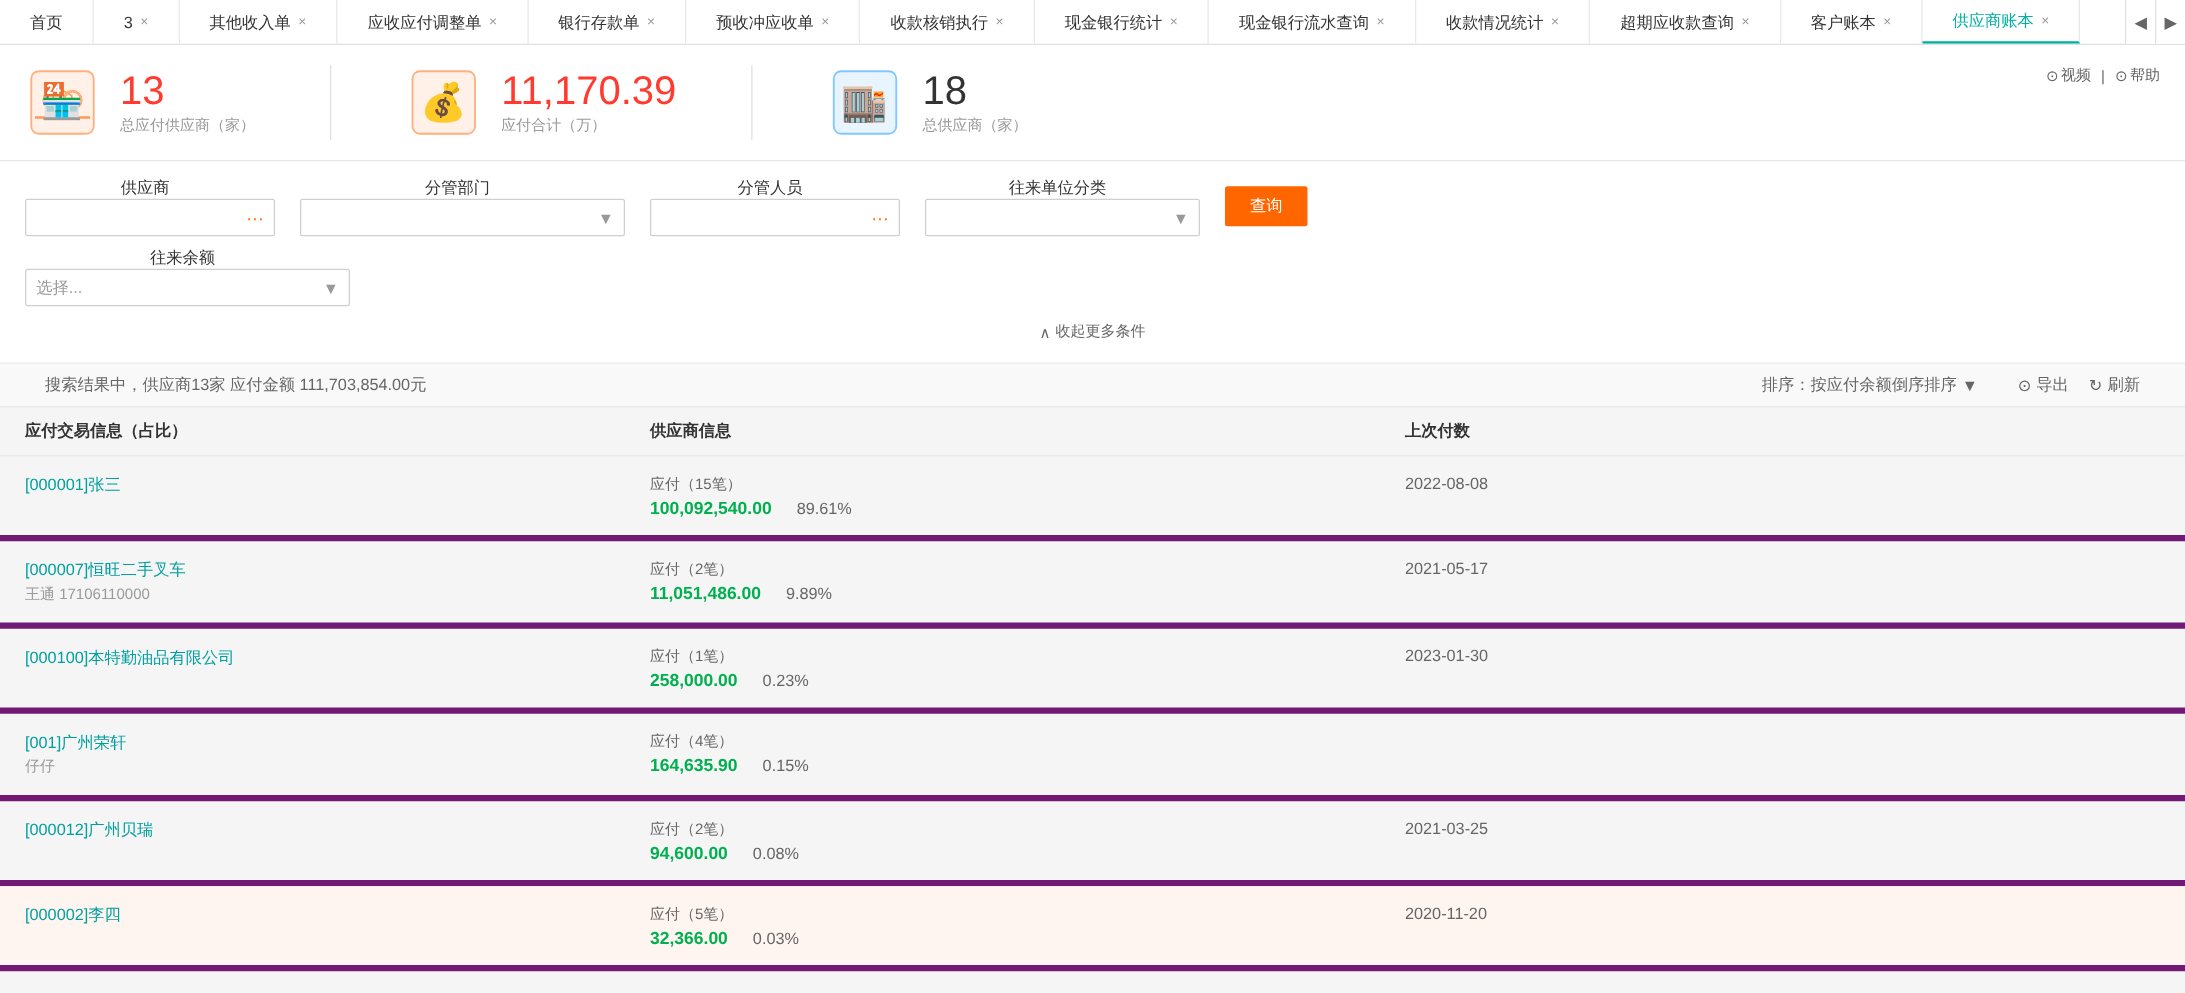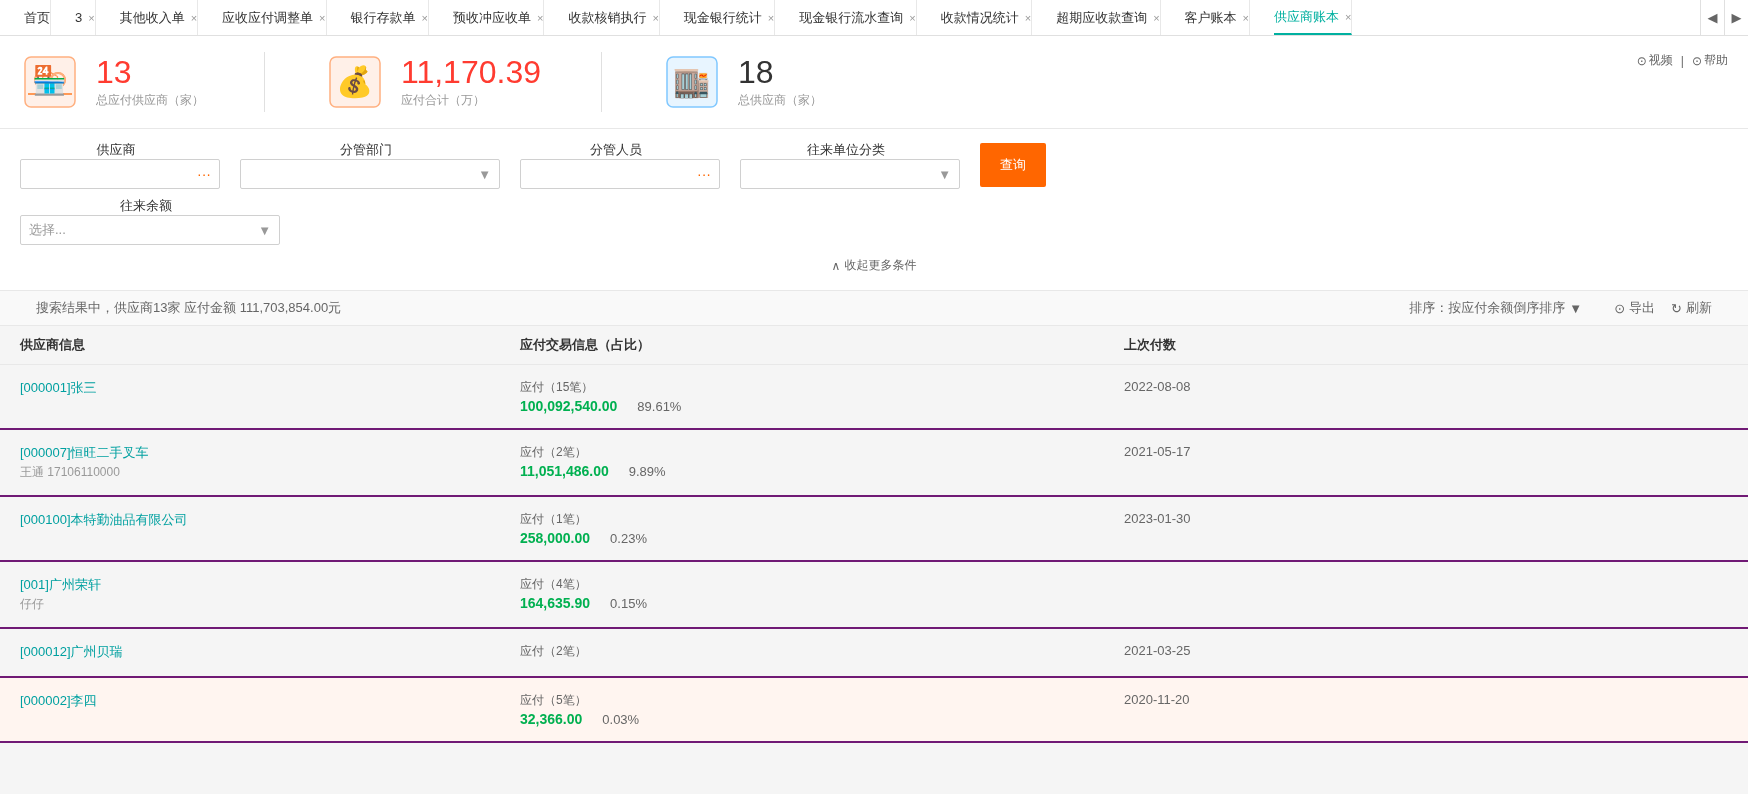--- a/index.html
+++ b/index.html
@@ -4,24 +4,23 @@
   <style>
     * { box-sizing: border-box; margin: 0; padding: 0; }
     body { font-family: "Microsoft YaHei", Arial, sans-serif; font-size: 13px; background: #f5f5f5; color: #333; }
 
     
     .top-nav {
       display: flex; align-items: center; background: #fff; border-bottom: 1px solid #e0e0e0;
       height: 36px; overflow: hidden;
     }
     .nav-item {
-      display: flex; align-items: center; padding: 0 0; height: 100%; white-space: nowrap;
+      display: flex; align-items: center; padding: 0 24px; height: 100%; white-space: nowrap;
       border-right: 1px solid #e8e8e8; cursor: pointer; font-size: 13px; color: #333;
       flex-shrink: 0;
-      margin-left: 24px;
     }
     .nav-item.active { color: #00b0a0; border-bottom: 2px solid #00b0a0; }
     .nav-item .close-btn { margin-left: 6px; color: #999; font-size: 11px; }
     .nav-arrows { display: flex; align-items: center; margin-left: auto; }
     .nav-arrow { width: 24px; height: 36px; display: flex; align-items: center; justify-content: center; cursor: pointer; border-left: 1px solid #e0e0e0; background: #fff; color: #666; }
 
     
     .stats-bar {
       display: flex; background: #fff; padding: 16px 20px; align-items: center;
       border-bottom: 1px solid #e8e8e8; position: relative;
@@ -49,21 +48,21 @@
       display: flex; align-items: center; justify-content: space-between; cursor: pointer;
     }
     .filter-input .dots { color: #ff6600; font-size: 14px; }
     .filter-select {
       width: 260px; height: 30px; border: 1px solid #d0d0d0; border-radius: 2px;
       padding: 0 8px; font-size: 13px; color: #999; background: #fff;
       display: flex; align-items: center; justify-content: space-between; cursor: pointer;
     }
     .query-btn {
       background: #ff6600; color: #fff; border: none; padding: 6px 20px;
-      border-radius: 2px; cursor: pointer; font-size: 13px; height: 44px;
+      border-radius: 2px; cursor: pointer; font-size: 13px; height: 32px;
     }
     .collapse-btn {
       display: flex; align-items: center; justify-content: center;
       padding: 4px 0; cursor: pointer; color: #666; font-size: 12px; margin-top: 4px;
     }
     .collapse-btn .icon { margin-right: 4px; }
 
     
     .result-bar {
       display: flex; align-items: center; justify-content: space-between;
@@ -74,21 +73,21 @@
     .result-action { display: flex; align-items: center; cursor: pointer; color: #666; }
     .result-action .icon { margin-right: 4px; }
     .sort-select { display: flex; align-items: center; cursor: pointer; color: #666; margin-right: 16px; text-align: right; }
     .table-header {
       display: grid; grid-template-columns: 500px 1fr 1fr;
       padding: 10px 20px; border-bottom: 1px solid #e8e8e8;
       font-weight: bold; color: #333; font-size: 13px;
     }
     .table-row {
       display: grid; grid-template-columns: 500px 1fr 1fr;
-      padding: 14px 20px; border-bottom: 2px solid #701a75;
+      padding: 14px 20px; border-bottom: 5px solid #701a75;
       align-items: start;
     }
     .table-row.highlighted { background: #fff5f0; }
     .supplier-name { color: #00a0a0; cursor: pointer; text-decoration: none; font-size: 13px; }
     .supplier-sub { font-size: 12px; color: #999; margin-top: 2px; }
     .amount-green { color: #00b050; font-size: 14px; font-weight: bold; }
     .amount-label { font-size: 12px; color: #666; margin-bottom: 2px; }
     .percentage { color: #666; margin-left: 20px; font-size: 13px; }
     .amount-row { display: flex; align-items: baseline; }
     .date-text { color: #666; font-size: 13px; }
@@ -293,22 +292,22 @@
     <div class="result-action">
       <span class="icon">↻</span>
       <span>刷新</span>
     </div>
   </div>
 </div>
 
 <div class="table-wrapper">
 
   <div class="table-header">
+    <div>应付交易信息（占比）</div>
     <div>供应商信息</div>
-    <div>应付交易信息（占比）</div>
     <div>上次付数</div>
   </div>
 
   <div class="main-content">
 
     <div class="table-row">
       <div>
         <a class="supplier-name" href="#">[000001]张三</a>
       </div>
       <div>
@@ -372,20 +371,24 @@
         <span class="date-text"></span>
       </div>
     </div>
 
     <div class="table-row">
       <div>
         <a class="supplier-name" href="#">[000012]广州贝瑞</a>
       </div>
       <div>
         <div class="amount-label">应付（2笔）</div>
+        <div class="amount-row">
+          <span class="amount-green">94,600.00</span>
+          <span class="percentage">0.08%</span>
+        </div>
       </div>
       <div>
         <span class="date-text">2021-03-25</span>
       </div>
     </div>
 
     <div class="table-row highlighted">
       <div>
         <a class="supplier-name" href="#">[000002]李四</a>
       </div>

